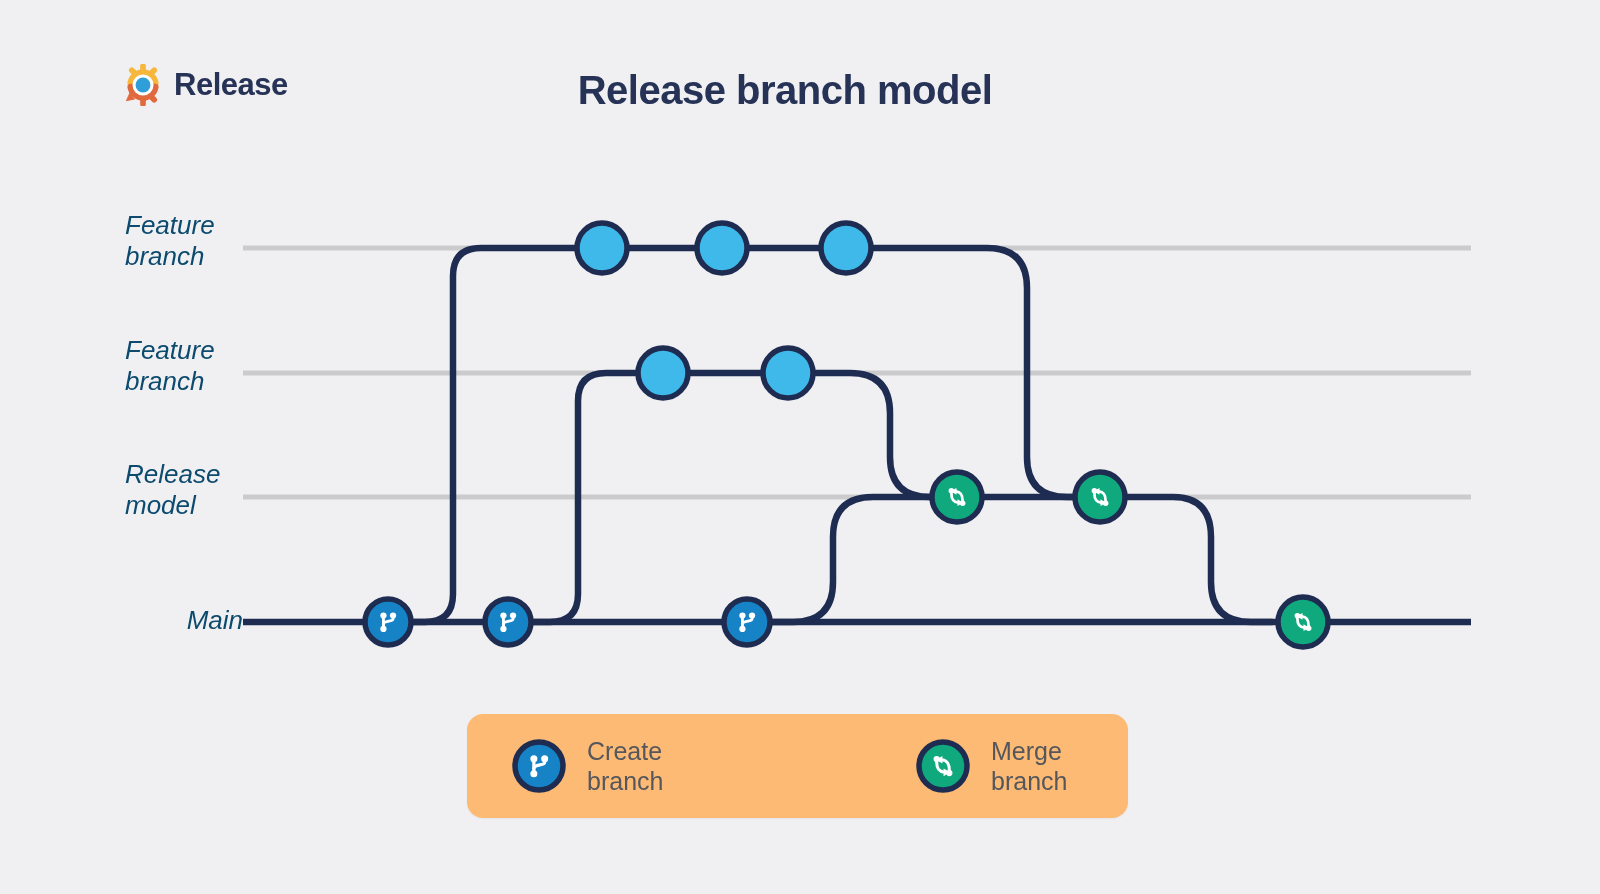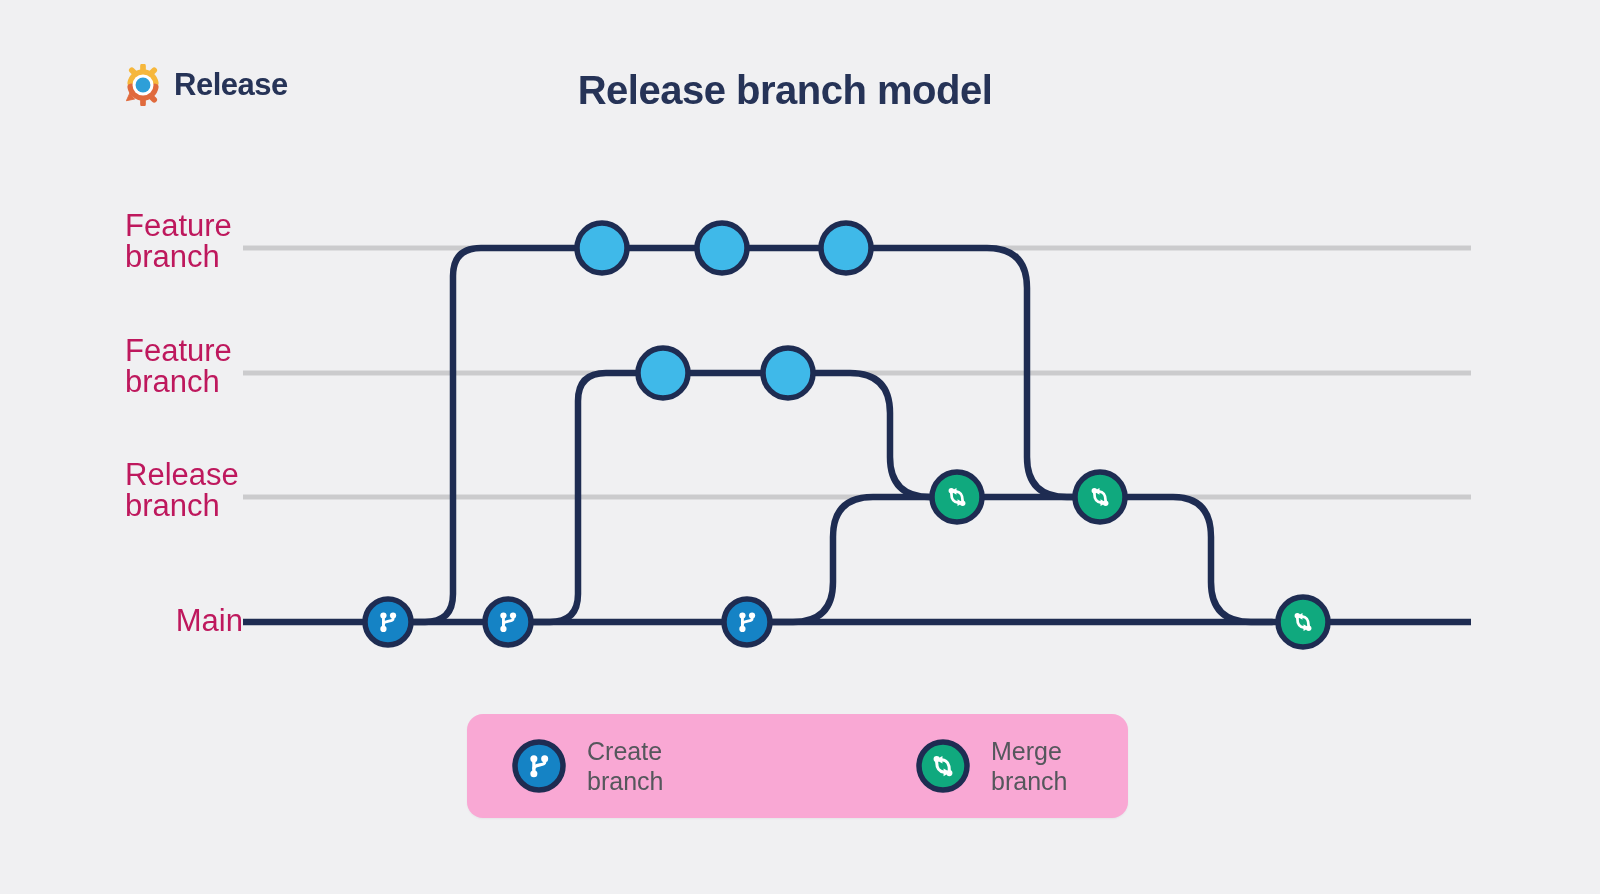--- a/index.html
+++ b/index.html
@@ -12,25 +12,25 @@
   .brand{
     position:absolute;left:122px;top:64px;display:flex;align-items:center;gap:10px;
   }
   .brand-name{font-size:31px;font-weight:bold;color:#263357;letter-spacing:-0.5px;}
   .page-title{
     position:absolute;left:0;top:68px;width:1570px;text-align:center;
     font-size:40px;font-weight:bold;color:#263357;letter-spacing:-0.5px;
   }
   .lane-label{
     position:absolute;left:125px;width:118px;
-    font-size:31px;line-height:31px;color:#be185d;
+    font-size:26px;line-height:31px;color:#0c4a6e;font-style:italic;
   }
   .legend-card{
     position:absolute;left:467px;top:714px;width:661px;height:104px;
-    background:#f9a8d4;border-radius:16px;box-shadow:0 1px 2px rgba(30,44,82,0.05);
+    background:#fdba74;border-radius:16px;box-shadow:0 1px 2px rgba(30,44,82,0.05);
   }
   .legend-item{
     position:absolute;top:0;height:104px;display:flex;align-items:center;gap:20px;
   }
   .legend-item .lg-label{font-size:25px;line-height:30px;color:#55575c;}
   .li-0{left:44px;}
   .li-1{left:248px;}
   .li-2{left:448px;}
   .wrap-narrow{width:95px;}
 </style>
@@ -127,21 +127,21 @@
       <circle cx="24" cy="24" r="8.5" fill="#2e9fd8"></circle>
     </svg>
     <span class="brand-name">Release</span>
   </div>
 
   <div class="page-title">Release branch model</div>
 
   <div id="labels-layer">
       <div class="lane-label" style="top: 210px;">Feature branch</div>
       <div class="lane-label" style="top: 335px;">Feature branch</div>
-      <div class="lane-label" style="top: 459px;">Release branch</div>
+      <div class="lane-label" style="top: 459px;">Release model</div>
       <div class="lane-label" style="top: 605px; text-align: right;">Main</div>
     </div>
 
   <div class="legend-card">
     <div class="legend-item li-0">
       <svg width="56" height="56" viewBox="0 0 56 56">
         <circle cx="28" cy="28" r="24" fill="#1583c5" stroke="#1e2c52" stroke-width="5.5"></circle>
         <use href="#icon-create-branch" transform="translate(28 28) scale(1.35) translate(-12 -12)"></use>
       </svg>
       <div class="lg-label wrap-narrow">Create branch</div>

